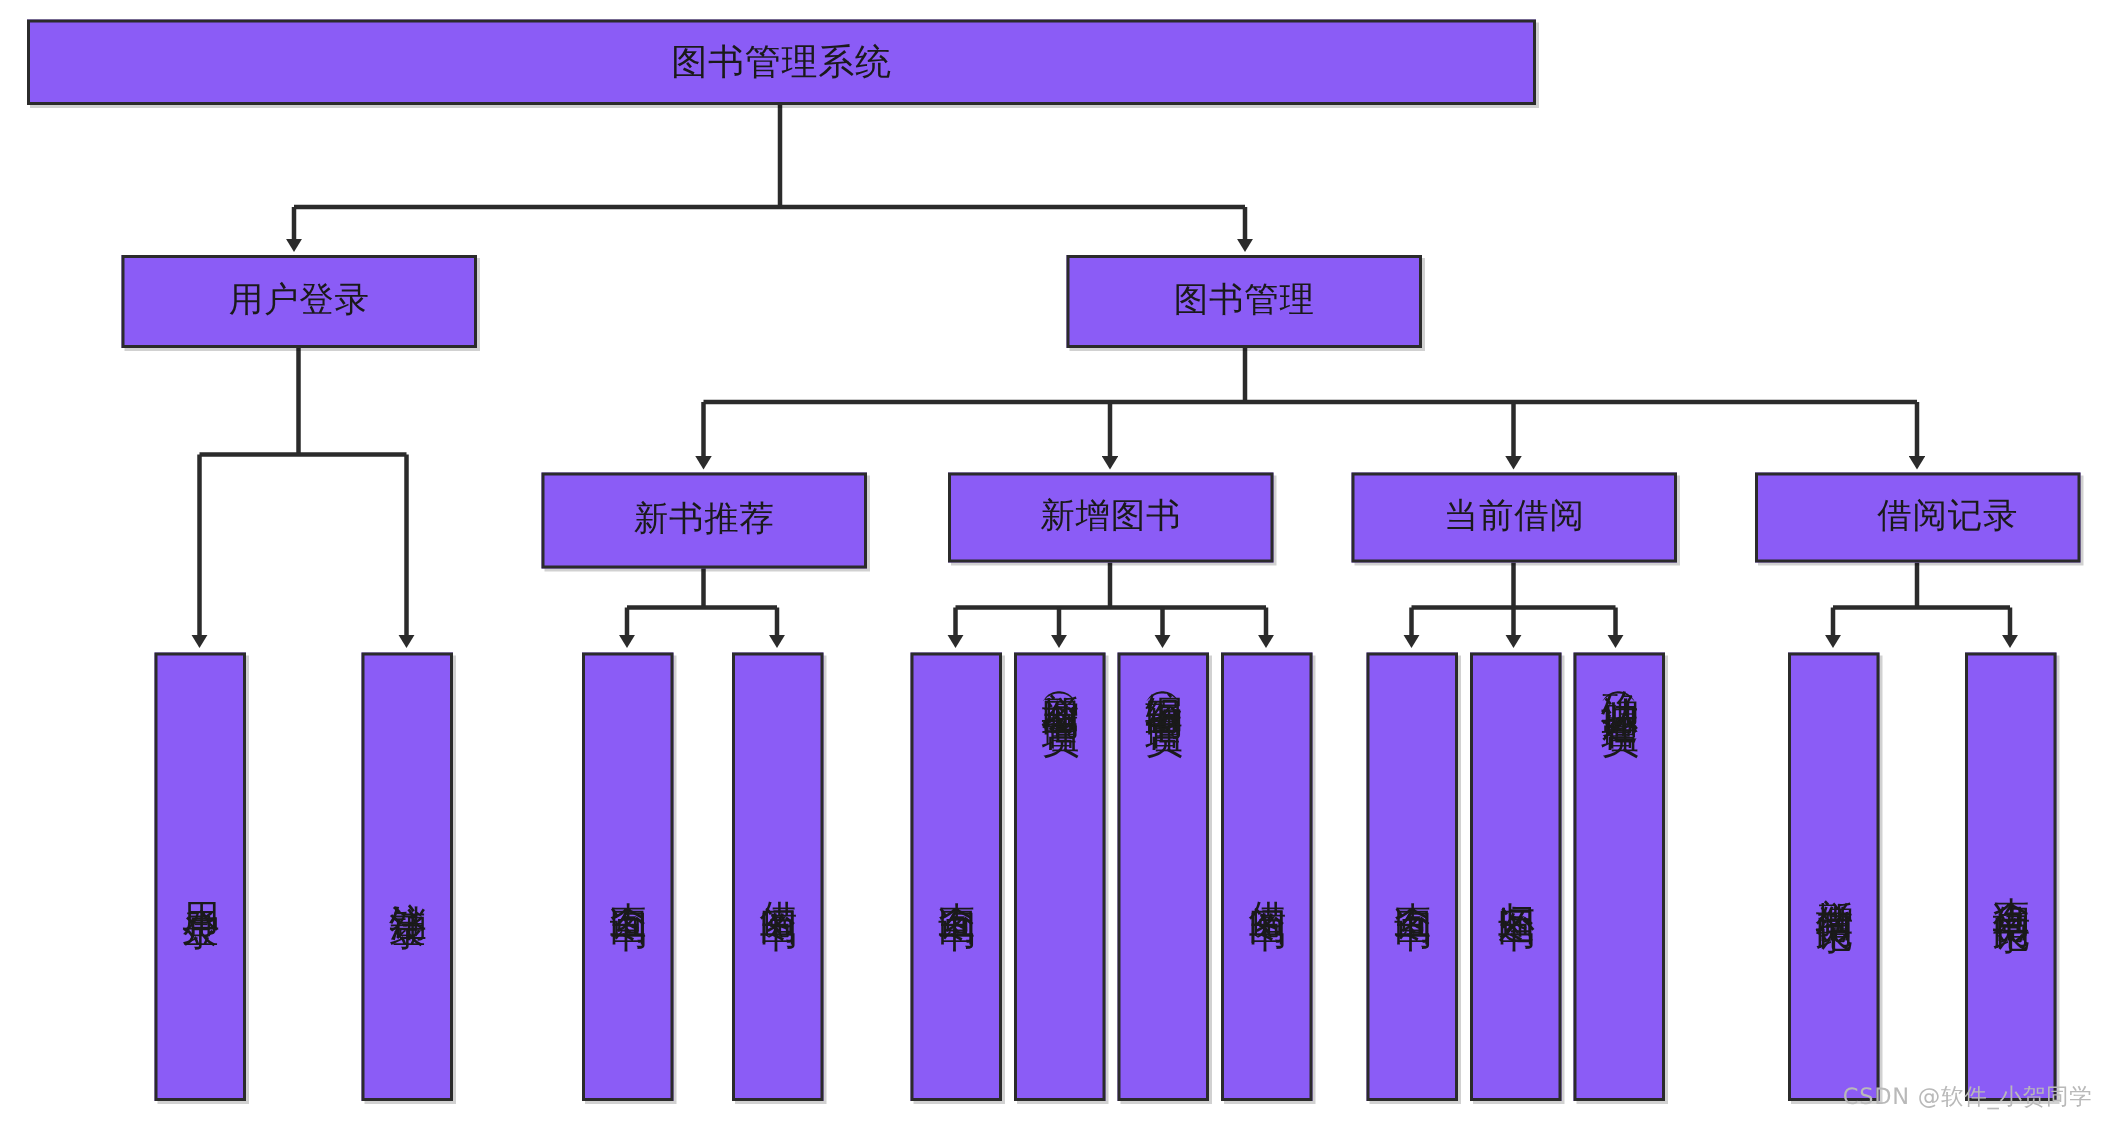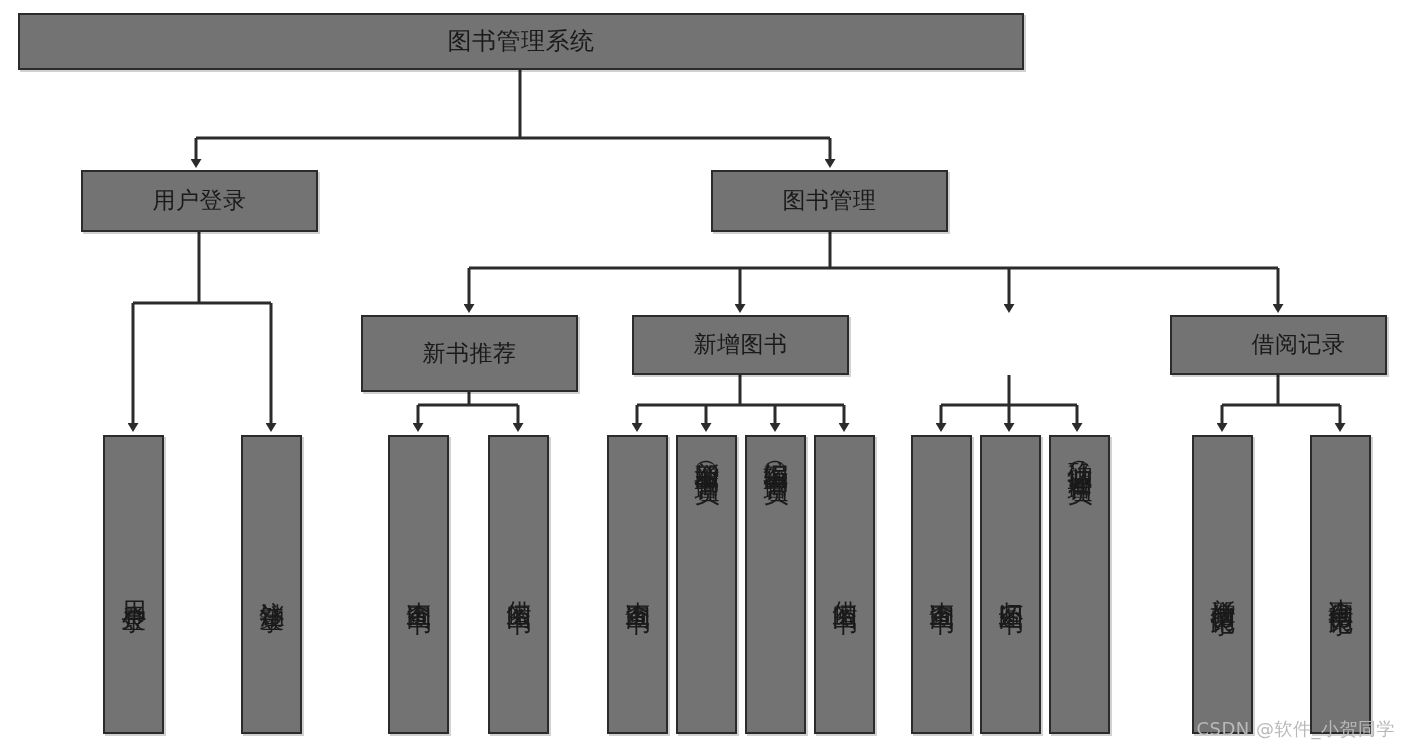--- a/index.html
+++ b/index.html
@@ -22,21 +22,21 @@
     left: 0;
     top: 0;
     width: 1405px;
     height: 747px;
     pointer-events: none;
   }
   .node {
     position: absolute;
     box-sizing: border-box;
     border: 2.5px solid #2b2b2b;
-    background: #737373;
+    background: #8b5cf6;
     display: flex;
     align-items: center;
     justify-content: center;
     box-shadow: 2px 2px 0 rgba(0,0,0,0.18);
   }
   .node .label {
     color: #1a1a1a;
     line-height: 1.12;
     text-align: center;
     letter-spacing: 0.5px;
@@ -59,21 +59,21 @@
     white-space: nowrap;
     margin: 0 auto;
   }
   .node.vert.mid .label {
     margin-top: 0;
   }
   .watermark {
     position: absolute;
     right: 10px;
     bottom: 6px;
-    font-size: 18px;
+    font-size: 15px;
     color: #b9b9b9;
     font-family: "DejaVu Sans", "Liberation Sans", sans-serif;
     white-space: nowrap;
     letter-spacing: 0.5px;
   }
 </style>
 </head>
 <body>
 
 <div id="canvas">
@@ -132,26 +132,29 @@
     <span class="label">图书管理系统</span>
   </div>
 
   <div class="node horiz" style="left:81px; top:170px; width:237px; height:62px;">
     <span class="label">用户登录</span>
   </div>
   <div class="node horiz" style="left:711px; top:170px; width:237px; height:62px;align-items:center;">
     <span class="label">图书管理</span>
   </div>
 
-  <div class="node horiz" style="left:361px; top:315px; width:217px; height:77px;">
+  <div class="node horiz" style="left:361px; top:315px; width:217px; height:64px;">
     <span class="label">新书推荐</span>
   </div>
   <div class="node horiz" style="left:632px; top:315px; width:217px; height:60px;">
     <span class="label">新增图书</span>
   </div>
+  <div class="node horiz" style="left:901px; top:315px; width:217px; height:60px;">
+    <span class="label">当前借阅</span>
+  </div>
   <div class="node horiz" style="left:1170px; top:315px; width:217px; height:60px;padding-left:40px;">
     <span class="label">借阅记录</span>
   </div>
 
   <div class="node vert mid" style="left:103px; top:435px; width:61px; height:299px; align-items:center;">
     <span class="label">用户登录</span>
   </div>
   <div class="node vert mid" style="left:241px; top:435px; width:61px; height:299px; align-items:center;">
     <span class="label">注销登录</span>
   </div>

